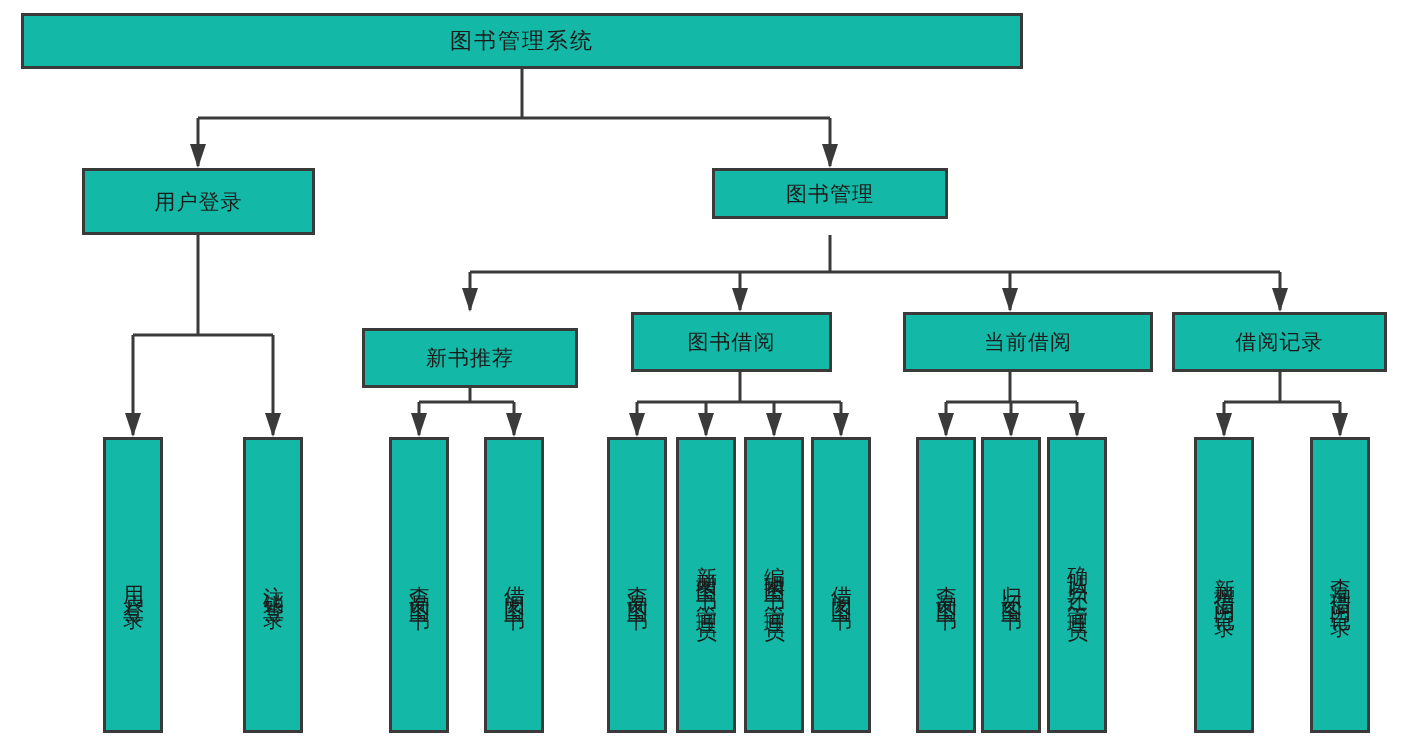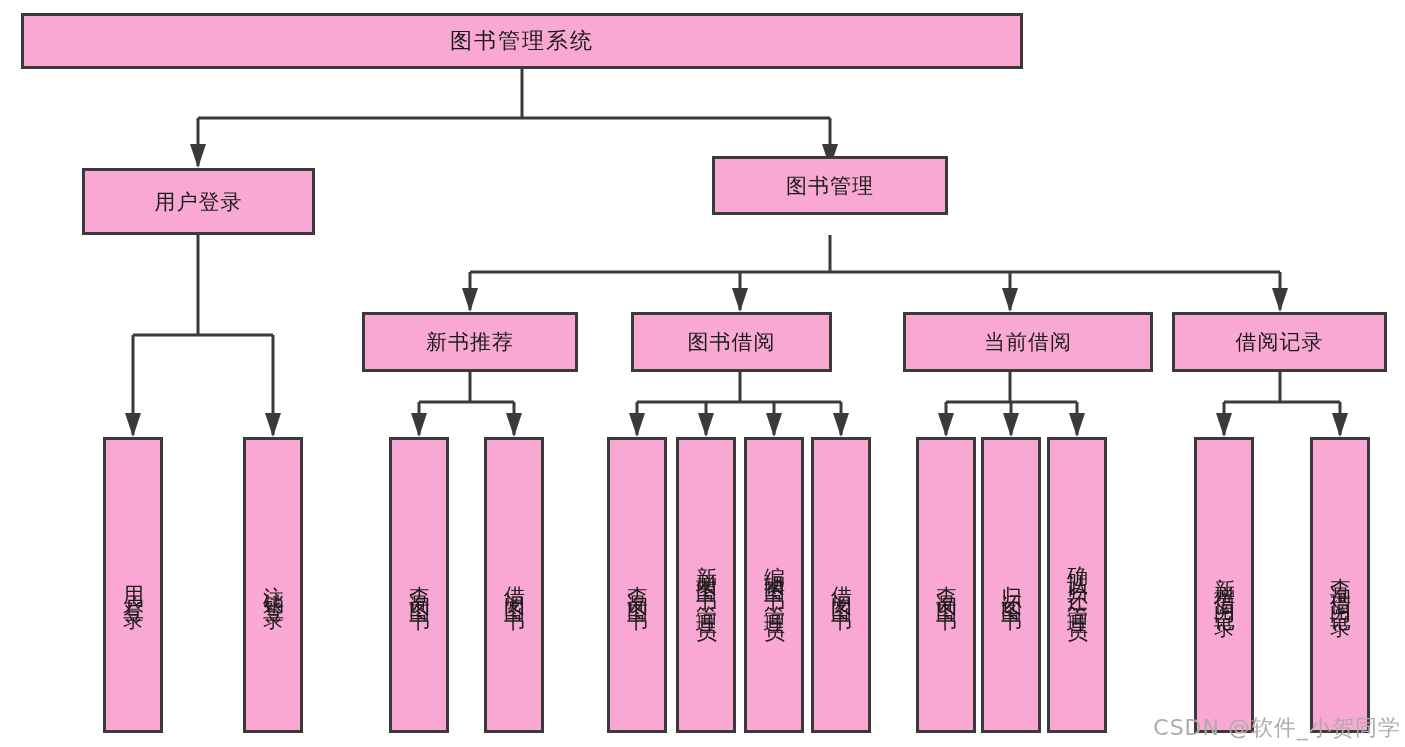--- a/index.html
+++ b/index.html
@@ -14,21 +14,21 @@
   .connectors {
     position: absolute;
     left: 0; top: 0;
     width: 1405px; height: 747px;
     z-index: 0;
   }
   .node {
     position: absolute;
     box-sizing: border-box;
     border: 3px solid #3a3a3a;
-    background: #f9a8d4;
+    background: #14b8a6;
     display: flex;
     align-items: center;
     justify-content: center;
     z-index: 1;
     color: #1a1a1a;
   }
   .node.h .lbl {
     font-size: 21px;
     letter-spacing: 1px;
     white-space: nowrap;
@@ -100,25 +100,25 @@
     </g>
   </svg>
 
   <div class="node h root-box" style="left:21px;top:13px;width:1002px;height:56px">
     <span class="lbl">图书管理系统</span>
   </div>
 
   <div class="node h" style="left:82px;top:168px;width:233px;height:67px">
     <span class="lbl">用户登录</span>
   </div>
-  <div class="node h" style="left:712px;top:156px;width:236px;height:59px">
+  <div class="node h" style="left:712px;top:168px;width:236px;height:51px">
     <span class="lbl">图书管理</span>
   </div>
 
-  <div class="node h" style="left:362px;top:312px;width:216px;height:60px">
+  <div class="node h" style="left:362px;top:328px;width:216px;height:60px">
     <span class="lbl">新书推荐</span>
   </div>
   <div class="node h" style="left:631px;top:312px;width:201px;height:60px">
     <span class="lbl">图书借阅</span>
   </div>
   <div class="node h" style="left:903px;top:312px;width:250px;height:60px">
     <span class="lbl">当前借阅</span>
   </div>
   <div class="node h" style="left:1172px;top:312px;width:215px;height:60px">
     <span class="lbl">借阅记录</span>
@@ -161,15 +161,14 @@
     <span class="lbl">确认归还（管理员）</span>
   </div>
 
   <div class="node leaf" style="left:1194px;top:437px;width:60px;height:296px">
     <span class="lbl">新增借阅记录</span>
   </div>
   <div class="node leaf" style="left:1310px;top:437px;width:60px;height:296px">
     <span class="lbl">查询借阅记录</span>
   </div>
 
-  <div class="watermark">CSDN @软件_小贺同学</div>
 
 </div>
 
 </body></html>

